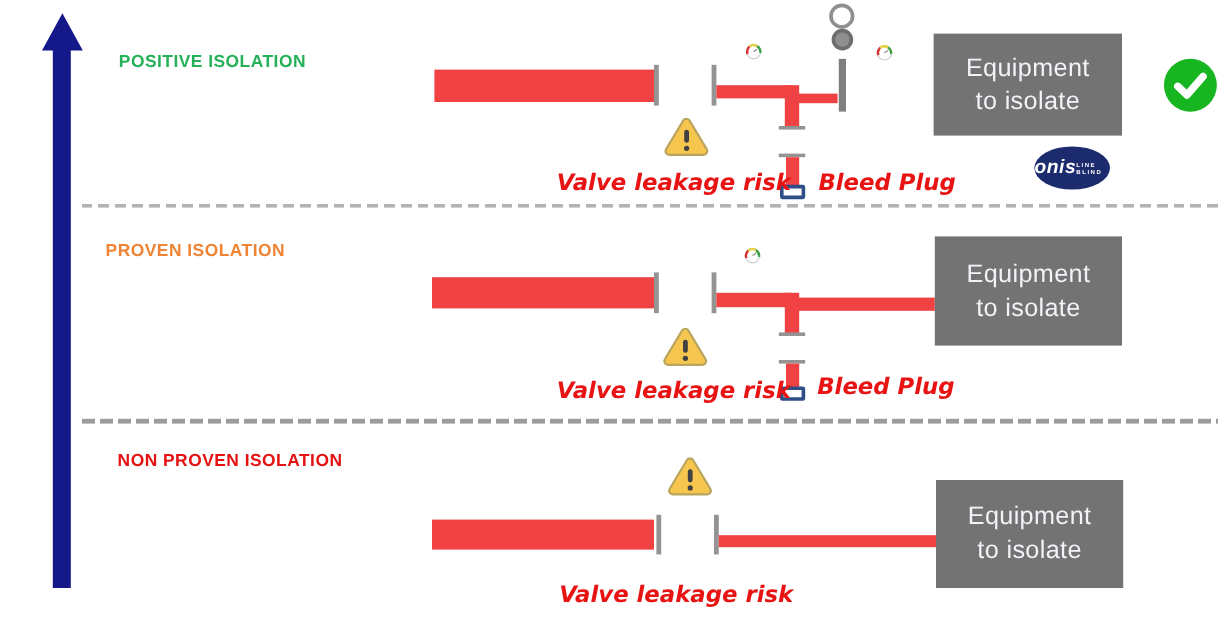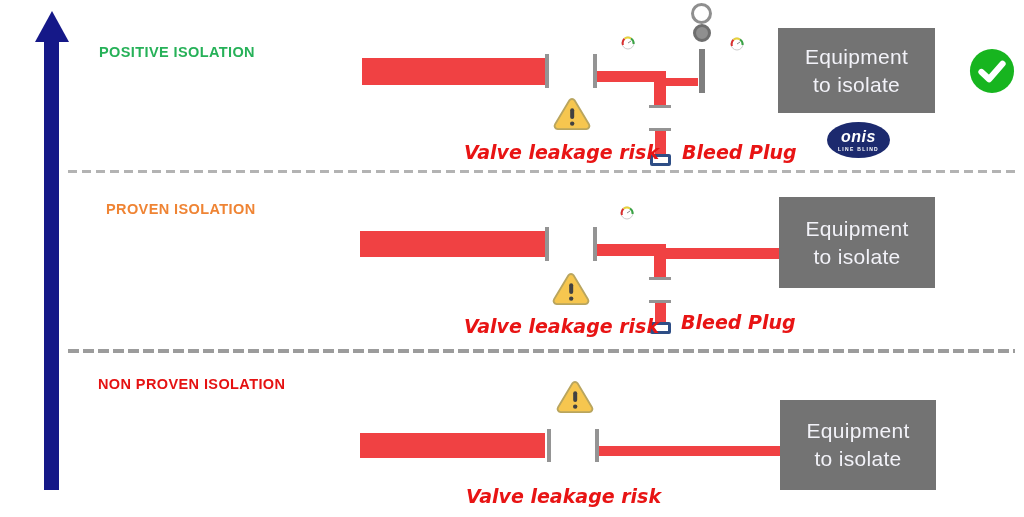--- a/index.html
+++ b/index.html
@@ -34,22 +34,22 @@
   
   .sep1{position:absolute;left:68px;width:947px;height:3px;
     background:repeating-linear-gradient(90deg,#b3b3b3 0 9px,transparent 9px 14px);}
   .sep2{position:absolute;left:68px;width:947px;height:4px;
     background:repeating-linear-gradient(90deg,#9c9c9c 0 11px,transparent 11px 15px);}
   
   .warn{position:absolute;width:40px;height:35px;}
   .gauge{position:absolute;width:14px;height:14px;}
   .check{position:absolute;width:46px;height:46px;}
   
-  .onis{position:absolute;left:827px;top:122px;width:63px;height:36px;background:#1c2a6e;border-radius:50%;
-    display:flex;flex-direction:column;align-items:center;justify-content:center;color:#ffffff;}
+  .onis{position:absolute;left:862px;top:122px;width:63px;height:36px;background:#1c2a6e;border-radius:50%;
+    display:flex;flex-direction:row;align-items:center;justify-content:center;color:#ffffff;}
   .onis-text{font-size:16px;font-weight:800;line-height:1;letter-spacing:.5px;font-style:italic;}
   .onis-sub{font-size:5px;font-weight:700;letter-spacing:1.3px;margin-top:1px;}
 </style>
 </head>
 <body>
 
 <div id="canvas">
 
   <div class="arrow-shaft"></div>
   <div class="arrow-head"></div>
@@ -105,21 +105,21 @@
     <div class="onis-sub">LINE BLIND</div>
   </div>
 
   <svg class="check" style="left:969px;top:48px;" viewBox="0 0 48 48">
     <circle cx="24" cy="24" r="23" fill="#17b51f"></circle>
     <path d="M13 25 L21 32.5 L35 16.5" stroke="#ffffff" stroke-width="6.5" fill="none" stroke-linecap="round" stroke-linejoin="round"></path>
   </svg>
 
   <div class="sep1" style="top:170px;"></div>
 
-  <div class="section-label lbl-orange abs" style="left:106px;top:201px;">PROVEN ISOLATION</div>
+  <div class="section-label lbl-orange abs" style="left:88px;top:201px;">PROVEN ISOLATION</div>
 
   <div class="pipe" style="left:360px;top:231px;width:185px;height:26px;"></div>
   <div class="tick" style="left:545px;top:227px;width:4px;height:34px;"></div>
   <div class="tick" style="left:593px;top:227px;width:4px;height:34px;"></div>
   <div class="pipe" style="left:597px;top:244px;width:63px;height:12px;"></div>
   <div class="pipe" style="left:654px;top:244px;width:12px;height:34px;"></div>
   <div class="pipe" style="left:660px;top:248px;width:119px;height:11px;"></div>
 
   <svg class="gauge" style="left:620px;top:206px;" viewBox="0 0 14 14">
     <circle cx="7" cy="7" r="6" fill="#ffffff" stroke="#cccccc" stroke-width="1"></circle>

